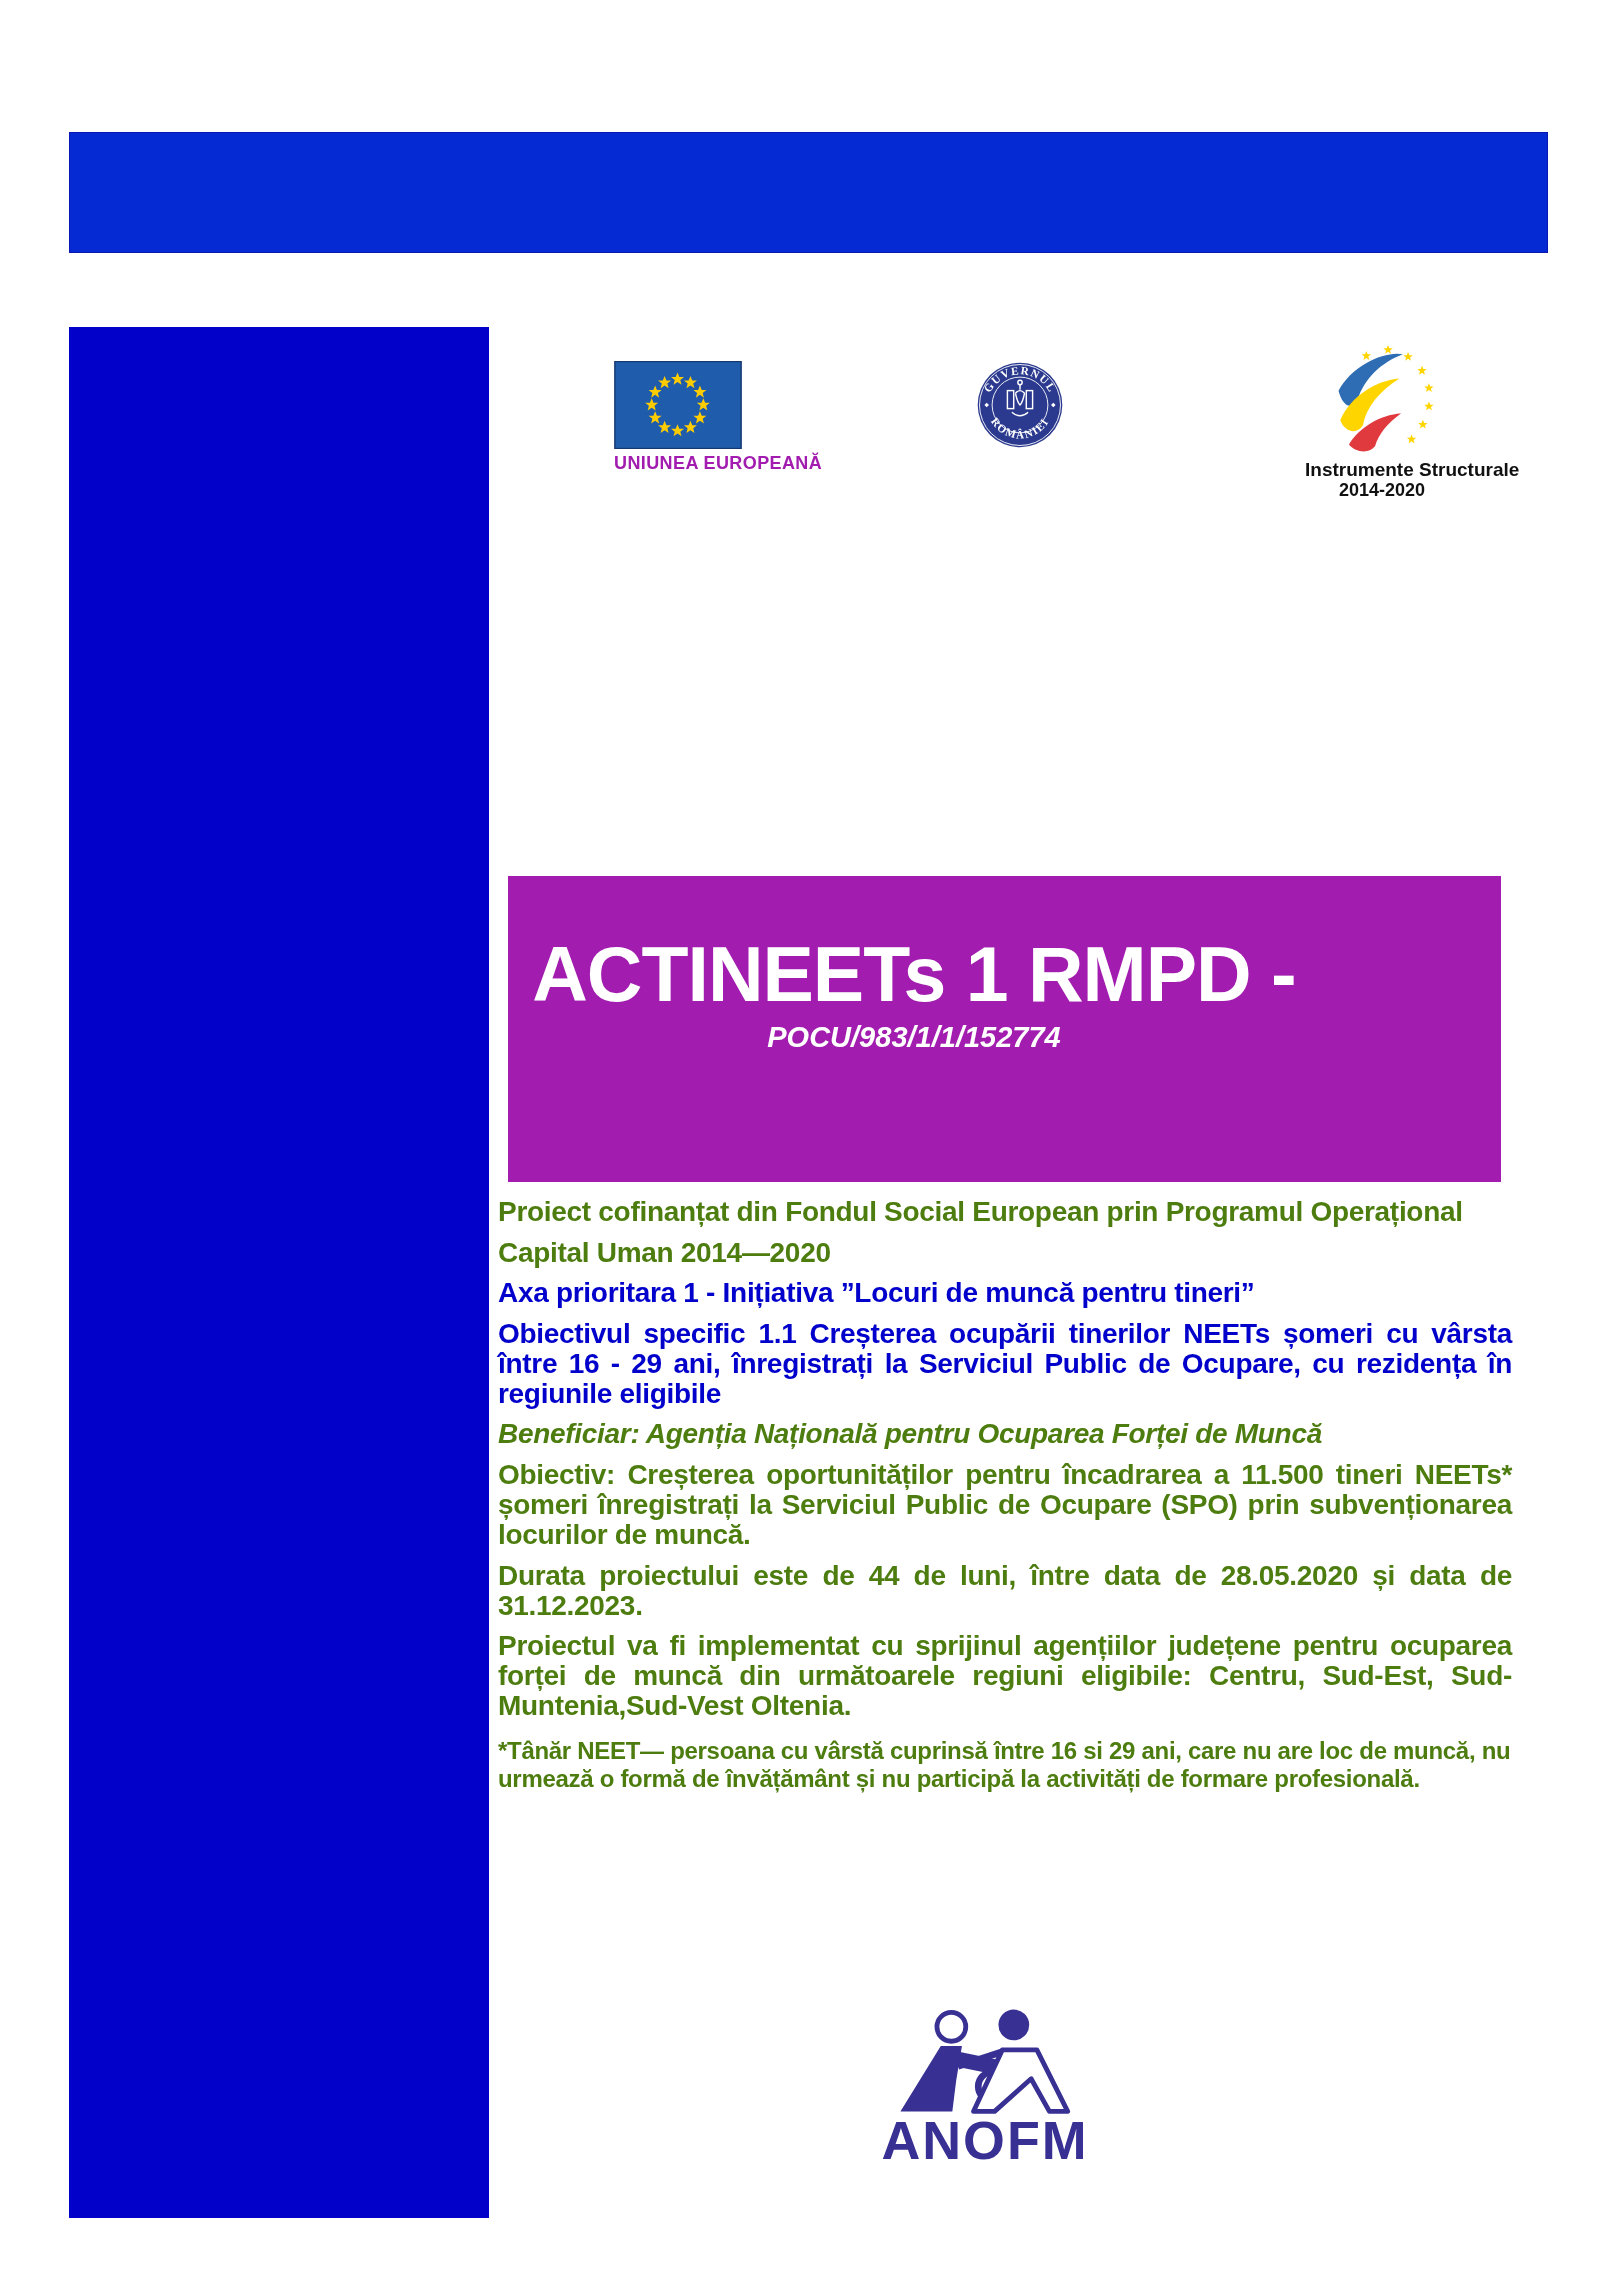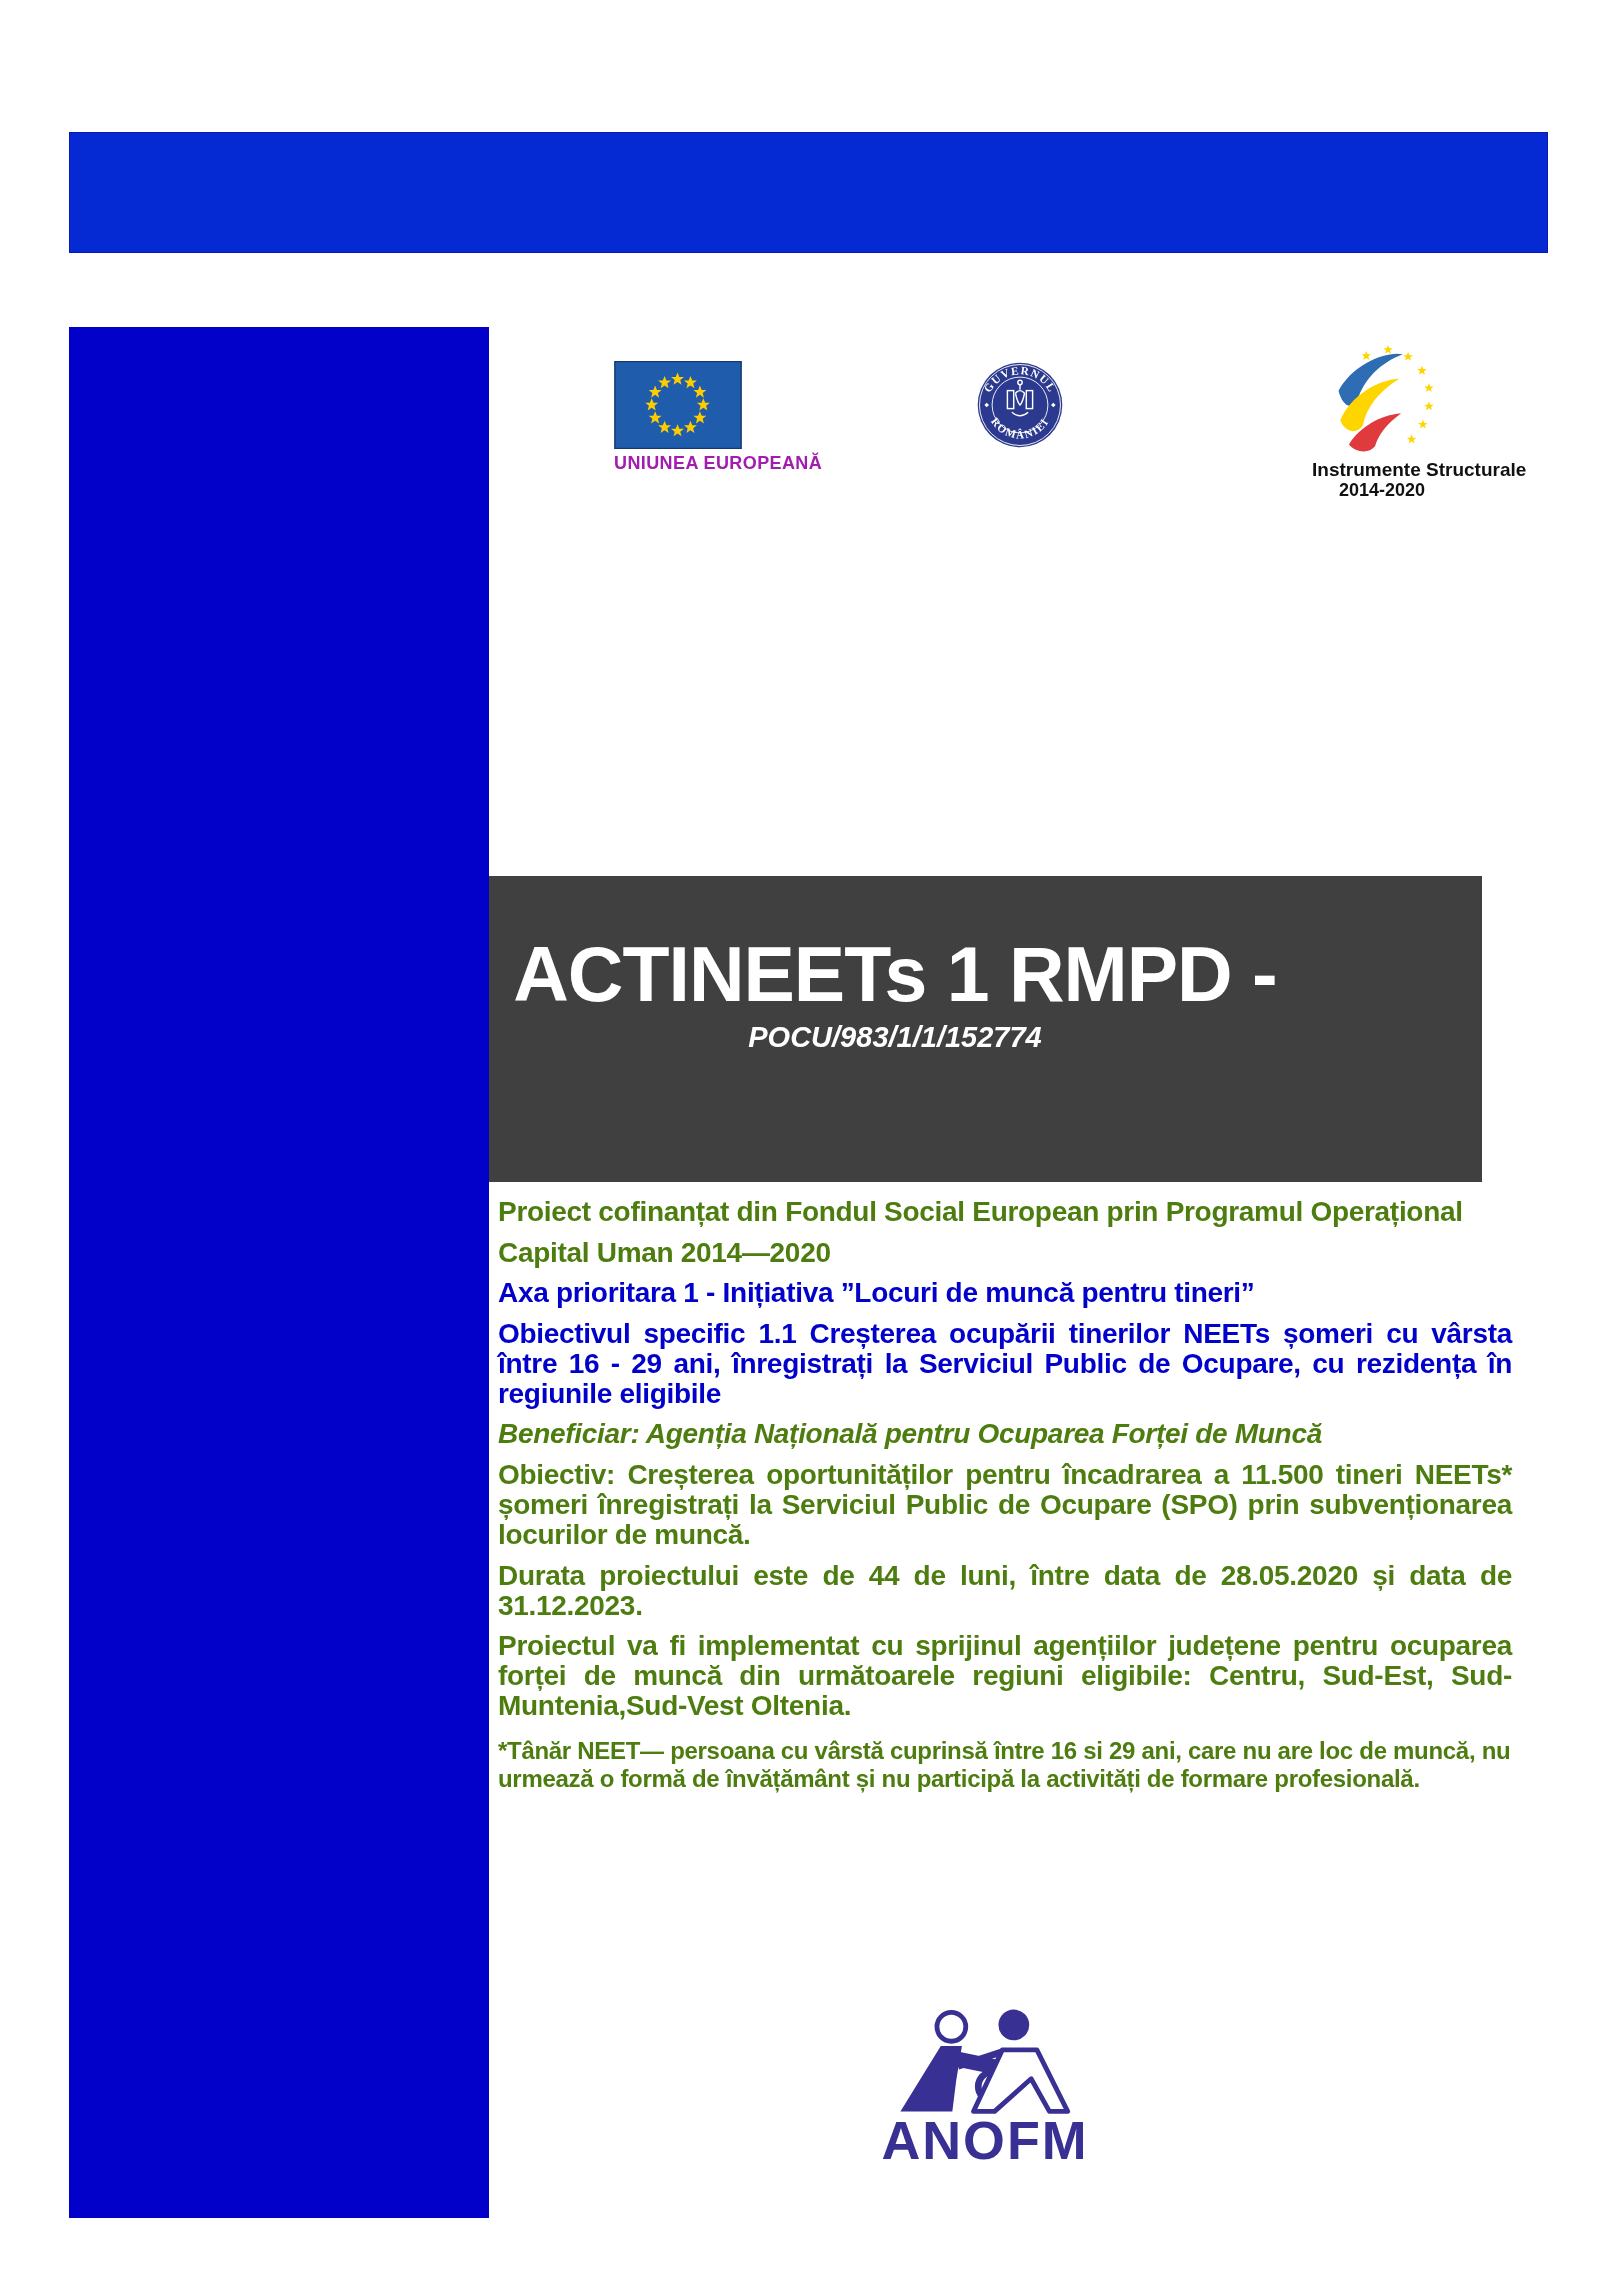--- a/index.html
+++ b/index.html
@@ -12,25 +12,25 @@
            border:1.9px solid #0a18b0;box-sizing:border-box;}
 
   
   .sidebar{left:69px;top:327px;width:420px;height:1891px;background:#0101c9;}
 
   
   .eu-logo{left:614px;top:361px;width:128px;text-align:center;}
   .eu-label{margin-top:0;font-size:18px;font-weight:bold;color:#a21caf;letter-spacing:0.4px;white-space:nowrap;}
   .gov-seal{left:975px;top:359px;width:90px;height:92px;}
   .is-logo{left:1305px;top:342px;width:154px;text-align:center;}
-  .is-label{font-size:19px;font-weight:bold;color:#111;line-height:21px;white-space:nowrap;margin-left:7px;}
+  .is-label{font-size:19px;font-weight:bold;color:#111;line-height:21px;white-space:nowrap;}
   .is-years{font-size:18px;font-weight:bold;color:#111;line-height:20px;}
 
   
-  .title-box{left:489px;top:876px;width:993px;height:306px;background:#404040;}
+  .title-box{left:508px;top:876px;width:993px;height:306px;background:#a21caf;}
   .title-inner{position:absolute;left:0;top:54px;width:812px;text-align:center;color:#ffffff;}
   .title-line1{font-size:77px;font-weight:bold;letter-spacing:-1px;line-height:88px;white-space:nowrap;}
   .title-line2{font-size:75px;font-weight:bold;font-style:italic;line-height:79px;white-space:nowrap;}
   .title-code{font-size:29px;font-weight:bold;font-style:italic;line-height:38px;}
 
   
   .content{left:498px;top:1197px;width:1014px;}
   .content p{margin:0 0 10.6px;font-size:28px;line-height:30px;font-weight:bold;
              color:#4d7c0f;letter-spacing:-0.3px;}
   .content p.blue{color:#0101cb;}

